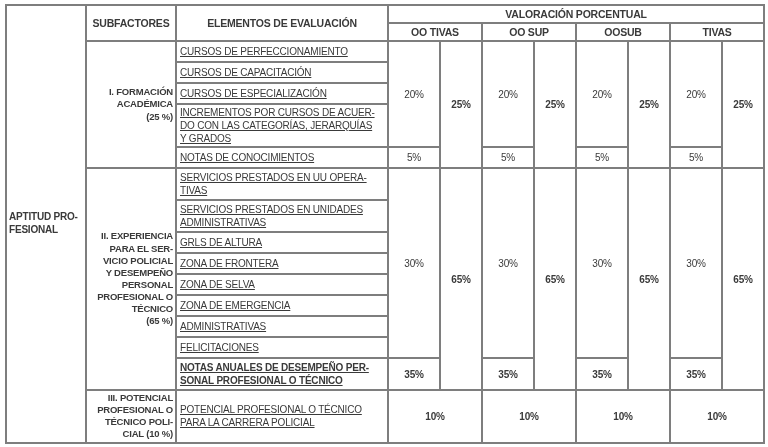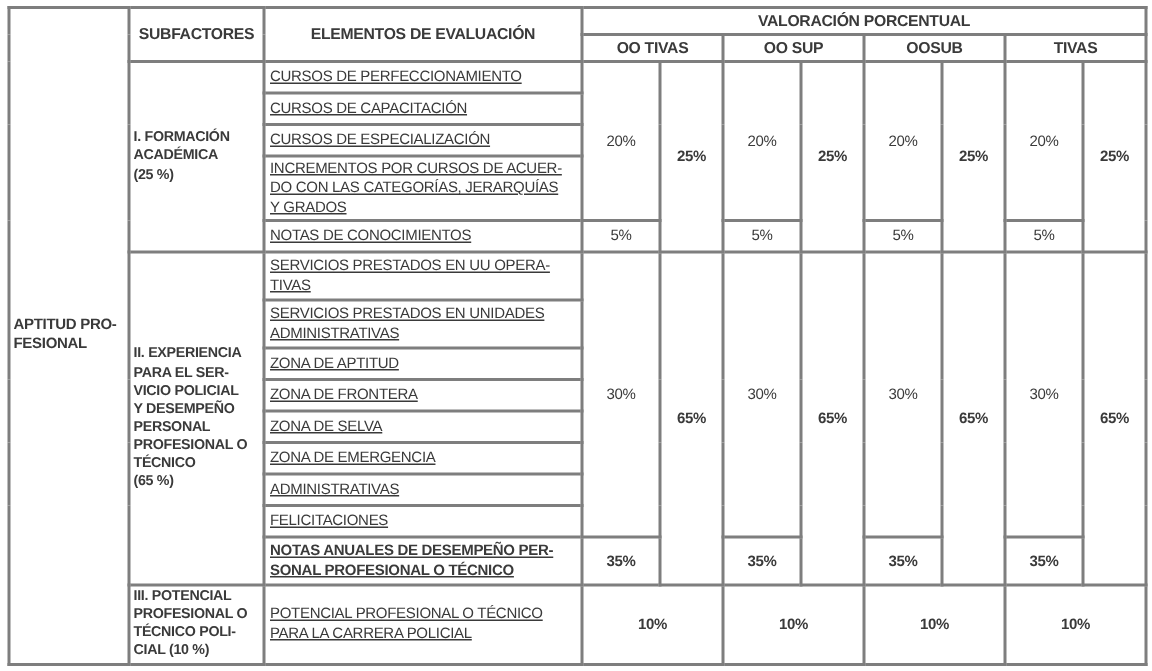--- a/index.html
+++ b/index.html
@@ -44,21 +44,21 @@
     font-size: 10px;
     letter-spacing: -0.4px;
     white-space: pre-line;
     line-height: 1.25;
     padding: 0 2px;
   }
   td.sub {
     font-weight: bold;
     font-size: 9.5px;
     letter-spacing: -0.4px;
-    text-align: left;
+    text-align: right;
     white-space: pre-line;
     line-height: 1.28;
     padding: 1px 2px;
   }
   td.elem {
     font-size: 10px;
     text-align: left;
     white-space: pre-line;
     line-height: 1.3;
     padding: 1px 3px;
@@ -159,21 +159,21 @@
       <td class="pct" rowspan="8">30%</td>
       <td class="pct bold" rowspan="9">65%</td>
       <td class="pct" rowspan="8">30%</td>
       <td class="pct bold" rowspan="9">65%</td>
     </tr>
     <tr class="h32">
       <td class="elem">SERVICIOS PRESTADOS EN UNIDADES
 ADMINISTRATIVAS</td>
     </tr>
     <tr class="h21">
-      <td class="elem">ZONA DE APTITUD</td>
+      <td class="elem">GRLS DE ALTURA</td>
     </tr>
     <tr class="h21">
       <td class="elem">ZONA DE FRONTERA</td>
     </tr>
     <tr class="h21">
       <td class="elem">ZONA DE SELVA</td>
     </tr>
     <tr class="h21">
       <td class="elem">ZONA DE EMERGENCIA</td>
     </tr>

